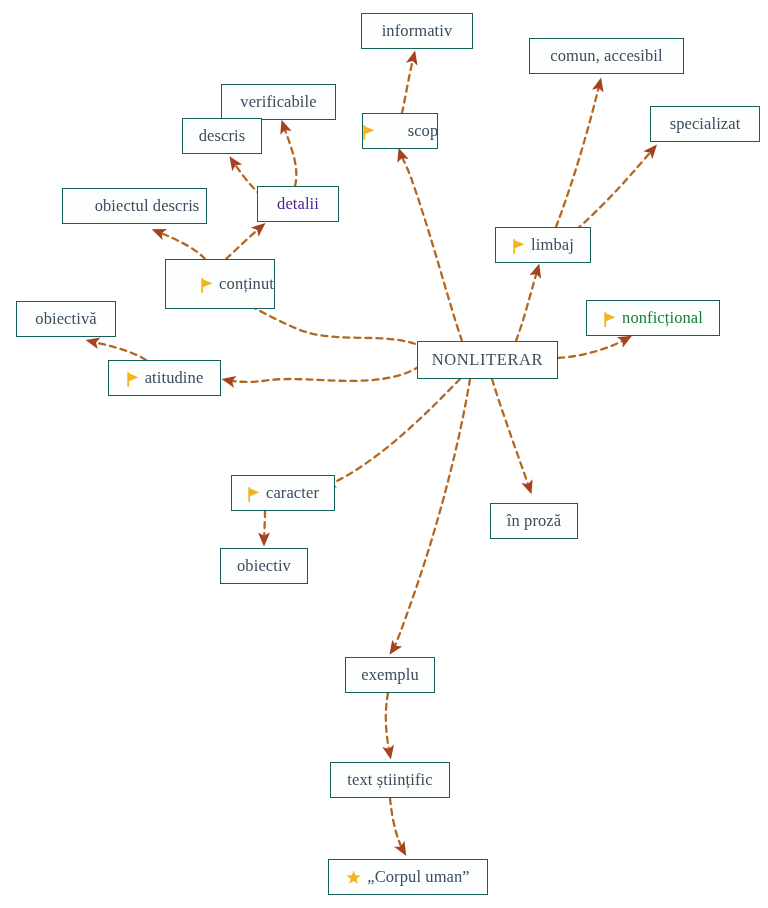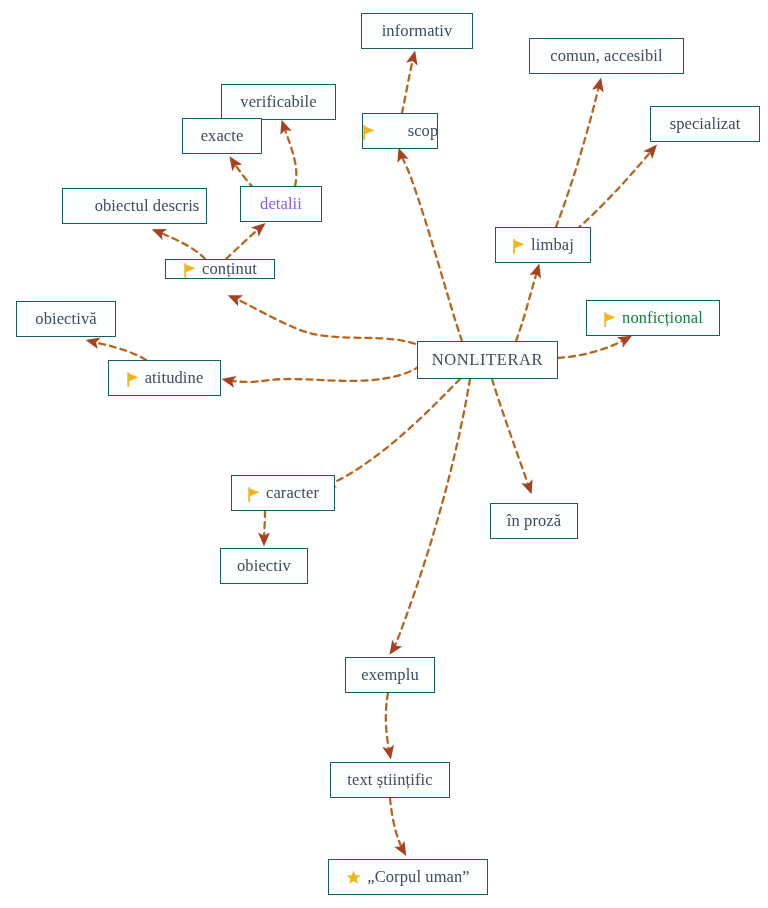--- a/index.html
+++ b/index.html
@@ -114,29 +114,29 @@
         <span class="ic"><svg width="14" height="15" viewBox="0 0 14 15">
             <path d="M2.2 1 L2.2 14" stroke="#f0b41c" stroke-width="1.8" fill="none" stroke-linecap="round"></path>
             <path d="M3.0 1.6 L12.4 5.3 L3.0 9.2 Z" fill="#f0b41c"></path>
           </svg></span>
         <span class="lbl">nonficțional</span>
       </div>
       <div class="node" style="left: 221px; top: 84px; width: 115px; height: 36px; border-color: rgb(20, 96, 90); background: rgb(253, 254, 254); color: rgb(60, 76, 92);">
         <span class="lbl">verificabile</span>
       </div>
       <div class="node" style="left: 182px; top: 118px; width: 80px; height: 36px; border-color: rgb(20, 96, 90); background: rgb(253, 254, 254); color: rgb(60, 76, 92);">
-        <span class="lbl">exacte</span>
+        <span class="lbl">descris</span>
       </div>
-      <div class="node" style="left: 240px; top: 186px; width: 82px; height: 36px; border-color: rgb(20, 96, 90); background: rgb(253, 254, 254); color: #8b5cf6;">
+      <div class="node" style="left: 257px; top: 186px; width: 82px; height: 36px; border-color: rgb(20, 96, 90); background: rgb(253, 254, 254); color: #4c1d95;">
         <span class="lbl">detalii</span>
       </div>
       <div class="node" style="left: 62px; top: 188px; width: 145px; height: 36px; border-color: rgb(20, 96, 90); background: rgb(253, 254, 254); color: rgb(60, 76, 92); padding-left: 25px;">
         <span class="lbl">obiectul descris</span>
       </div>
-      <div class="node" style="left: 165px; top: 259px; width: 110px; height: 20px; border-color: rgb(20, 96, 90); background: rgb(253, 254, 254); color: rgb(60, 76, 92);">
+      <div class="node" style="left: 165px; top: 259px; width: 110px; height: 50px; border-color: rgb(20, 96, 90); background: rgb(253, 254, 254); color: rgb(60, 76, 92); justify-content: flex-end;">
         <span class="ic"><svg width="14" height="15" viewBox="0 0 14 15">
             <path d="M2.2 1 L2.2 14" stroke="#f0b41c" stroke-width="1.8" fill="none" stroke-linecap="round"></path>
             <path d="M3.0 1.6 L12.4 5.3 L3.0 9.2 Z" fill="#f0b41c"></path>
           </svg></span>
         <span class="lbl">conținut</span>
       </div>
       <div class="node" style="left: 16px; top: 301px; width: 100px; height: 36px; border-color: rgb(20, 96, 90); background: rgb(253, 254, 254); color: rgb(60, 76, 92);">
         <span class="lbl">obiectivă</span>
       </div>
       <div class="node" style="left: 108px; top: 360px; width: 113px; height: 36px; border-color: rgb(20, 96, 90); background: rgb(253, 254, 254); color: rgb(60, 76, 92);">

